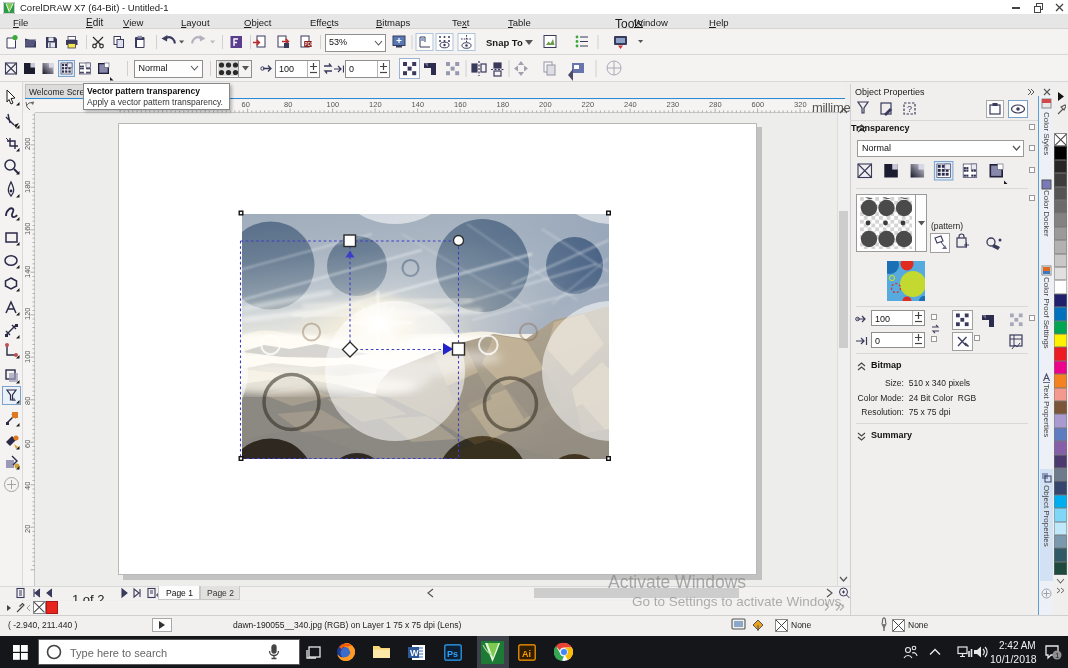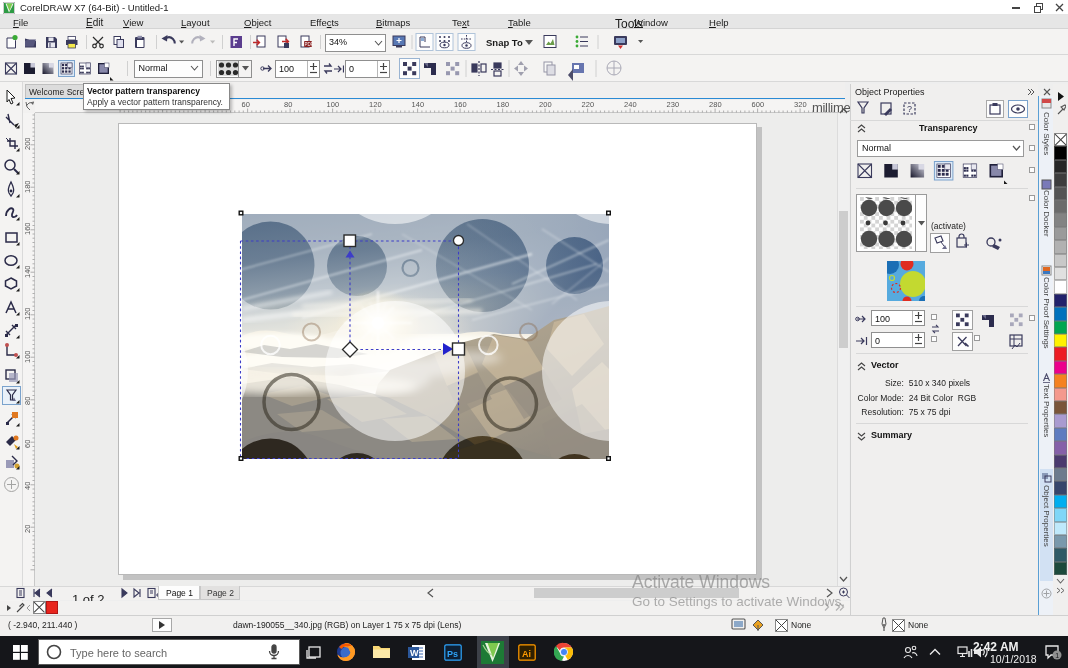--- a/index.html
+++ b/index.html
@@ -79,21 +79,21 @@
     <path d="M253,13.5 h6.5 m-2.8,-2.8 l2.8,2.8 -2.8,2.8" stroke="#c02828" stroke-width="1.4" fill="none"></path>
 <rect x="278" y="7" width="8" height="11" fill="#fff" stroke="#3a3a5c"></rect>
     <path d="M282,12.5 h6.5 m-2.8,-2.8 l2.8,2.8 -2.8,2.8" stroke="#c02828" stroke-width="1.4" fill="none"></path>
     <rect x="284" y="14" width="5" height="5" fill="#3a3a5c"></rect>
 <rect x="301" y="7" width="8" height="11" fill="#fff" stroke="#3a3a5c"></rect>
     <rect x="304" y="12" width="8" height="6" rx="1" fill="#8a2020"></rect>
     <text x="304.6" y="17" font-size="4.5" fill="#fff" font-family="Liberation Sans">PDF</text>
 <line x1="320.5" y1="6" x2="320.5" y2="20" stroke="#d0d0d0"></line>
 </svg>
 <div class="abs" style="left:324.5px;top:33.5px;width:61.5px;height:18px;background:#fff;border:1px solid #8f8f8f;"></div>
-<div class="abs" style="left:329px;top:36.5px;font-size:9px;color:#111;font-weight:normal;white-space:nowrap;">34%</div>
+<div class="abs" style="left:329px;top:36.5px;font-size:9px;color:#111;font-weight:normal;white-space:nowrap;">53%</div>
 <svg class="abs" style="left:374px;top:40px" width="9" height="6" viewBox="0 0 9 6">
     <path d="M1,1 l3.5,4 3.5,-4" stroke="#555" fill="none" stroke-width="1.1"></path>
   </svg>
 <svg class="abs" style="left:390px;top:29px" width="290" height="26" viewBox="0 0 290 26">
 <rect x="3" y="7" width="12" height="9.5" fill="#5878b4" stroke="#3a3a5c"></rect>
     <path d="M6.5,11.5 h5 m-2.5,-2.5 v5" stroke="#fff" stroke-width="1.2"></path>
     <rect x="6" y="16.5" width="6" height="2" fill="#3a3a5c"></rect>
 <line x1="22" y1="6" x2="22" y2="20" stroke="#d0d0d0"></line>
 <rect x="26" y="4.5" width="17" height="17" fill="#fdfdfd" stroke="#b0c4da"></rect>
     <path d="M30,8 v10 h10 M30,8 h5 v5" stroke="#3a3a5c" fill="none"></path>
@@ -885,21 +885,21 @@
     <rect x="140" y="6" width="10" height="9" fill="none" stroke="#3a3a5c" stroke-width="1.2"></rect>
     <rect x="142.5" y="4" width="5" height="3" fill="#3a3a5c"></rect>
 <rect x="158.5" y="1.5" width="19" height="17" fill="#fdfdfd" stroke="#7aa2cc"></rect>
     <ellipse cx="168" cy="10" rx="6.5" ry="4" fill="none" stroke="#3a3a5c" stroke-width="1.2"></ellipse>
     <circle cx="168" cy="10" r="1.8" fill="#3a3a5c"></circle>
 </svg>
 <div class="abs" style="left:850px;top:119.5px;width:188px;height:1px;background:#d8d8d8;"></div>
 <svg class="abs" style="left:857px;top:124px" width="10" height="9" viewBox="0 0 10 9">
     <path d="M1,4 l3.5,-3 3.5,3 M1,8 l3.5,-3 3.5,3" stroke="#444" fill="none" stroke-width="1.1"></path>
   </svg>
-<div class="abs" style="left:919px;top:123px;font-size:9px;color:#111;font-weight:bold;white-space:nowrap;">Transparency</div>
+<div class="abs" style="left:851px;top:123px;font-size:9px;color:#111;font-weight:bold;white-space:nowrap;">Transparency</div>
 <div class="abs" style="left:1029px;top:124px;width:6px;height:6px;border:1px solid #9a9a9a;background:#fdfdfd;"></div>
 <div class="abs" style="left:857px;top:140px;width:167px;height:17px;background:#fff;border:1px solid #9a9a9a;"></div>
 <div class="abs" style="left:862px;top:143px;font-size:9px;color:#111;font-weight:normal;white-space:nowrap;">Normal</div>
 <svg class="abs" style="left:1012px;top:145px" width="9" height="6" viewBox="0 0 9 6">
     <path d="M1,1 l3.5,4 3.5,-4" stroke="#555" fill="none" stroke-width="1.2"></path>
   </svg>
 <div class="abs" style="left:1029px;top:145px;width:6px;height:6px;border:1px solid #9a9a9a;background:#fdfdfd;"></div>
 <svg class="abs" style="left:852px;top:160px" width="170" height="26" viewBox="0 0 170 26">
     <rect x="6.0" y="4" width="13.5" height="13.5" fill="none" stroke="#3a3a5c" stroke-width="1.1"></rect>
     <path d="M6.0,4 l13.5,13.5 M19.5,4 l-13.5,13.5" stroke="#3a3a5c" stroke-width="1.1"></path>
@@ -1060,21 +1060,21 @@
     <circle cx="44.0" cy="42" r="8.2" fill="#4a4a4a"></circle>
     <circle cx="43.0" cy="57" r="2.4" fill="#3a3a3a"></circle>
     <path d="M5.0,0 a8.2,8.2 0 0 0 8,1.5 z" fill="#4a4a4a"></path>
     <path d="M22.5,0 a8.2,8.2 0 0 0 8,1.5 z" fill="#4a4a4a"></path>
     <path d="M40.0,0 a8.2,8.2 0 0 0 8,1.5 z" fill="#4a4a4a"></path>
   </svg>
 <div class="abs" style="left:916px;top:194px;width:11px;height:58px;background:#fdfdfd;border:1px solid #9a9a9a;border-left:none;"></div>
 <svg class="abs" style="left:917.5px;top:221px" width="8" height="5" viewBox="0 0 8 5">
     <path d="M0,0 h7 l-3.5,4.5 z" fill="#555"></path>
   </svg>
-<div class="abs" style="left:931px;top:221px;font-size:8.5px;color:#222;font-weight:normal;white-space:nowrap;">(activate)</div>
+<div class="abs" style="left:931px;top:221px;font-size:8.5px;color:#222;font-weight:normal;white-space:nowrap;">(pattern)</div>
 <svg class="abs" style="left:929px;top:233px" width="80" height="22" viewBox="0 0 80 22">
 <rect x="1.5" y="0.5" width="19" height="19" fill="#fdfdfd" stroke="#a0a0a0"></rect>
 <path d="M6,5 l6,-2 2,5 -6,2 z" fill="none" stroke="#3a3a5c" stroke-width="1.1"></path>
     <path d="M12,9 l3,4" stroke="#3a3a5c"></path>
     <path d="M13,16 l3,-4 2,4 z" fill="#6a6a8a"></path>
 <rect x="28" y="5" width="9" height="9" fill="none" stroke="#3a3a5c" stroke-width="1.2"></rect>
     <path d="M30,5 v-1.5 a2.5,2.5 0 0 1 5,0 v1.5" fill="none" stroke="#3a3a5c" stroke-width="1.2"></path>
     <path d="M35,12 h5 m-2.5,-2.5 v5" stroke="#3a3a5c"></path>
 <circle cx="62" cy="9" r="4" fill="none" stroke="#3a3a5c" stroke-width="1.3"></circle>
     <path d="M65,11 l6,3 -2,3 -6,-3" fill="#3a3a5c"></path>
@@ -1140,21 +1140,21 @@
 <rect x="60" y="27" width="12" height="11" fill="none" stroke="#3a3a5c" stroke-width="1.2"></rect>
     <path d="M60,31 h12 M64,27 v11" stroke="#3a3a5c"></path>
     <path d="M62,41 l3,-4 2,2 3,-4" stroke="#3a3a5c" fill="none"></path>
 </svg>
 <div class="abs" style="left:1029px;top:315px;width:6px;height:6px;border:1px solid #9a9a9a;background:#fdfdfd;"></div>
 <div class="abs" style="left:974px;top:335px;width:6px;height:6px;border:1px solid #9a9a9a;background:#fdfdfd;"></div>
 <div class="abs" style="left:856px;top:353px;width:172px;height:1px;background:#d8d8d8;"></div>
 <svg class="abs" style="left:857px;top:362px" width="10" height="9" viewBox="0 0 10 9">
     <path d="M1,4 l3.5,-3 3.5,3 M1,8 l3.5,-3 3.5,3" stroke="#444" fill="none" stroke-width="1.1"></path>
   </svg>
-<div class="abs" style="left:871px;top:360px;font-size:9px;color:#111;font-weight:bold;white-space:nowrap;">Vector</div>
+<div class="abs" style="left:871px;top:360px;font-size:9px;color:#111;font-weight:bold;white-space:nowrap;">Bitmap</div>
 <div class="abs" style="left:903.9px;top:378px;font-size:8.5px;color:#222;font-weight:normal;white-space:nowrap;transform:translateX(-100%);">Size:</div>
 <div class="abs" style="left:908.7px;top:378px;font-size:8.5px;color:#222;font-weight:normal;white-space:nowrap;">510 x 340 pixels</div>
 <div class="abs" style="left:903.9px;top:392.5px;font-size:8.5px;color:#222;font-weight:normal;white-space:nowrap;transform:translateX(-100%);">Color Mode:</div>
 <div class="abs" style="left:908.7px;top:392.5px;font-size:8.5px;color:#222;font-weight:normal;white-space:nowrap;">24 Bit Color&nbsp; RGB</div>
 <div class="abs" style="left:903.9px;top:407px;font-size:8.5px;color:#222;font-weight:normal;white-space:nowrap;transform:translateX(-100%);">Resolution:</div>
 <div class="abs" style="left:908.7px;top:407px;font-size:8.5px;color:#222;font-weight:normal;white-space:nowrap;">75 x 75 dpi</div>
 <div class="abs" style="left:856px;top:423px;width:172px;height:1px;background:#d8d8d8;"></div>
 <svg class="abs" style="left:857px;top:432px" width="10" height="9" viewBox="0 0 10 9">
     <path d="M1,1 l3.5,3 3.5,-3 M1,5 l3.5,3 3.5,-3" stroke="#444" fill="none" stroke-width="1.1"></path>
   </svg>
@@ -1317,21 +1317,21 @@
 <svg class="abs" style="left:875px;top:617px" width="18" height="16" viewBox="0 0 18 16">
 <path d="M8,1 l2,0 1,6 -2,4 -2,-4 z" fill="none" stroke="#555" stroke-width="1"></path>
     <path d="M9,11 l0,3" stroke="#555" stroke-width="1.2"></path>
     <circle cx="9" cy="8" r="1" fill="#555"></circle>
 </svg>
 <div class="abs" style="left:892px;top:618.5px;width:13px;height:13px;background:#fff;border:1px solid #888;"></div>
 <svg class="abs" style="left:892px;top:618.5px" width="13" height="13" viewBox="0 0 13 13">
     <path d="M1,1 L12,12 M12,1 L1,12" stroke="#444" stroke-width="1"></path>
   </svg>
 <div class="abs" style="left:908px;top:620px;font-size:8.5px;color:#222;font-weight:normal;white-space:nowrap;">None</div>
-<div class="abs" style="left:632px;top:572px;font-size:17.5px;color:rgba(125,125,125,0.62);font-weight:normal;white-space:nowrap;">Activate Windows</div>
+<div class="abs" style="left:608px;top:572px;font-size:17.5px;color:rgba(125,125,125,0.62);font-weight:normal;white-space:nowrap;">Activate Windows</div>
 <div class="abs" style="left:632px;top:594px;font-size:13.5px;color:rgba(125,125,125,0.6);font-weight:normal;white-space:nowrap;">Go to Settings to activate Windows.</div>
 <div class="abs" style="left:0px;top:636px;width:1068px;height:32px;background:#15161a;"></div>
 <svg class="abs" style="left:13px;top:645px" width="15" height="15" viewBox="0 0 15 15">
     <g fill="#fff">
       <rect x="0" y="0" width="6.8" height="6.8"></rect>
       <rect x="8" y="0" width="6.8" height="6.8"></rect>
       <rect x="0" y="8" width="6.8" height="6.8"></rect>
       <rect x="8" y="8" width="6.8" height="6.8"></rect>
     </g>
   </svg>
@@ -1408,21 +1408,21 @@
     <g stroke="#e8e8e8" fill="none" stroke-width="1.2">
       <rect x="1" y="1" width="9" height="6.5"></rect>
       <path d="M3,10.5 h5 M5.5,7.5 v3"></path>
       <path d="M12,5 v6 M14.5,3 v8" stroke-width="1.6"></path>
     </g>
   </svg>
 <svg class="abs" style="left:973px;top:645px" width="15" height="14" viewBox="0 0 15 14">
     <path d="M1,5 h3 l4,-3.5 v11 l-4,-3.5 h-3 z" fill="#e8e8e8"></path>
     <path d="M10,4 a4.5,4.5 0 0 1 0,6 M12,2 a7,7 0 0 1 0,10" stroke="#e8e8e8" fill="none" stroke-width="1.2"></path>
   </svg>
-<div class="abs" style="left:973px;top:640px;font-size:12px;color:#f0f0f0;font-weight:bold;white-space:nowrap;">2:42 AM</div>
+<div class="abs" style="left:999px;top:640px;font-size:10px;color:#f0f0f0;font-weight:normal;white-space:nowrap;">2:42 AM</div>
 <div class="abs" style="left:990px;top:652.5px;font-size:10.5px;color:#f0f0f0;font-weight:normal;white-space:nowrap;">10/1/2018</div>
 <svg class="abs" style="left:1044px;top:644px" width="18" height="16" viewBox="0 0 18 16">
     <path d="M2,2 h12 v9 h-7 l-3,3 v-3 h-2 z" fill="none" stroke="#e8e8e8" stroke-width="1.3"></path>
     <circle cx="13" cy="11" r="4.5" fill="#909090"></circle>
     <text x="11.2" y="14" font-size="7" fill="#15161a" font-family="Liberation Sans">1</text>
   </svg>
 <div class="abs" style="left:83px;top:83px;width:147px;height:27px;background:#fff;border:1px solid #888;box-shadow:2px 2px 3px rgba(0,0,0,0.25);"></div>
 <div class="abs" style="left:87px;top:85.5px;font-size:8.5px;color:#111;font-weight:bold;white-space:nowrap;">Vector pattern transparency</div>
 <div class="abs" style="left:87px;top:96.5px;font-size:8.5px;color:#333;font-weight:normal;white-space:nowrap;">Apply a vector pattern transparency.</div>
 </body></html>

